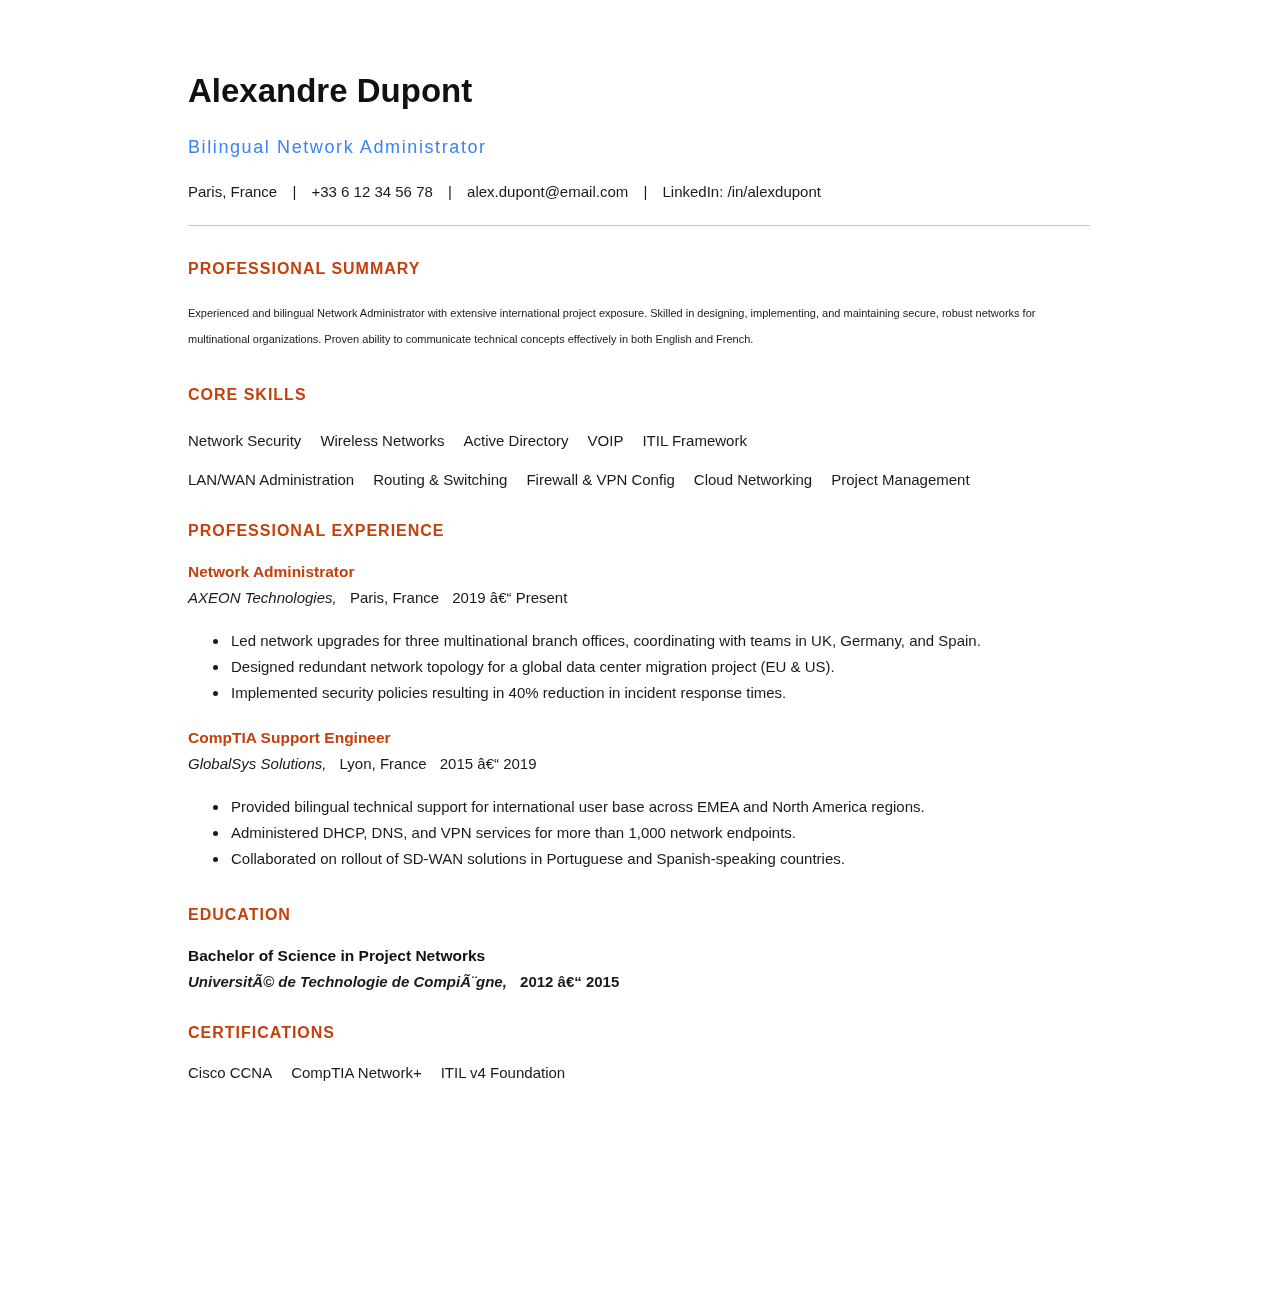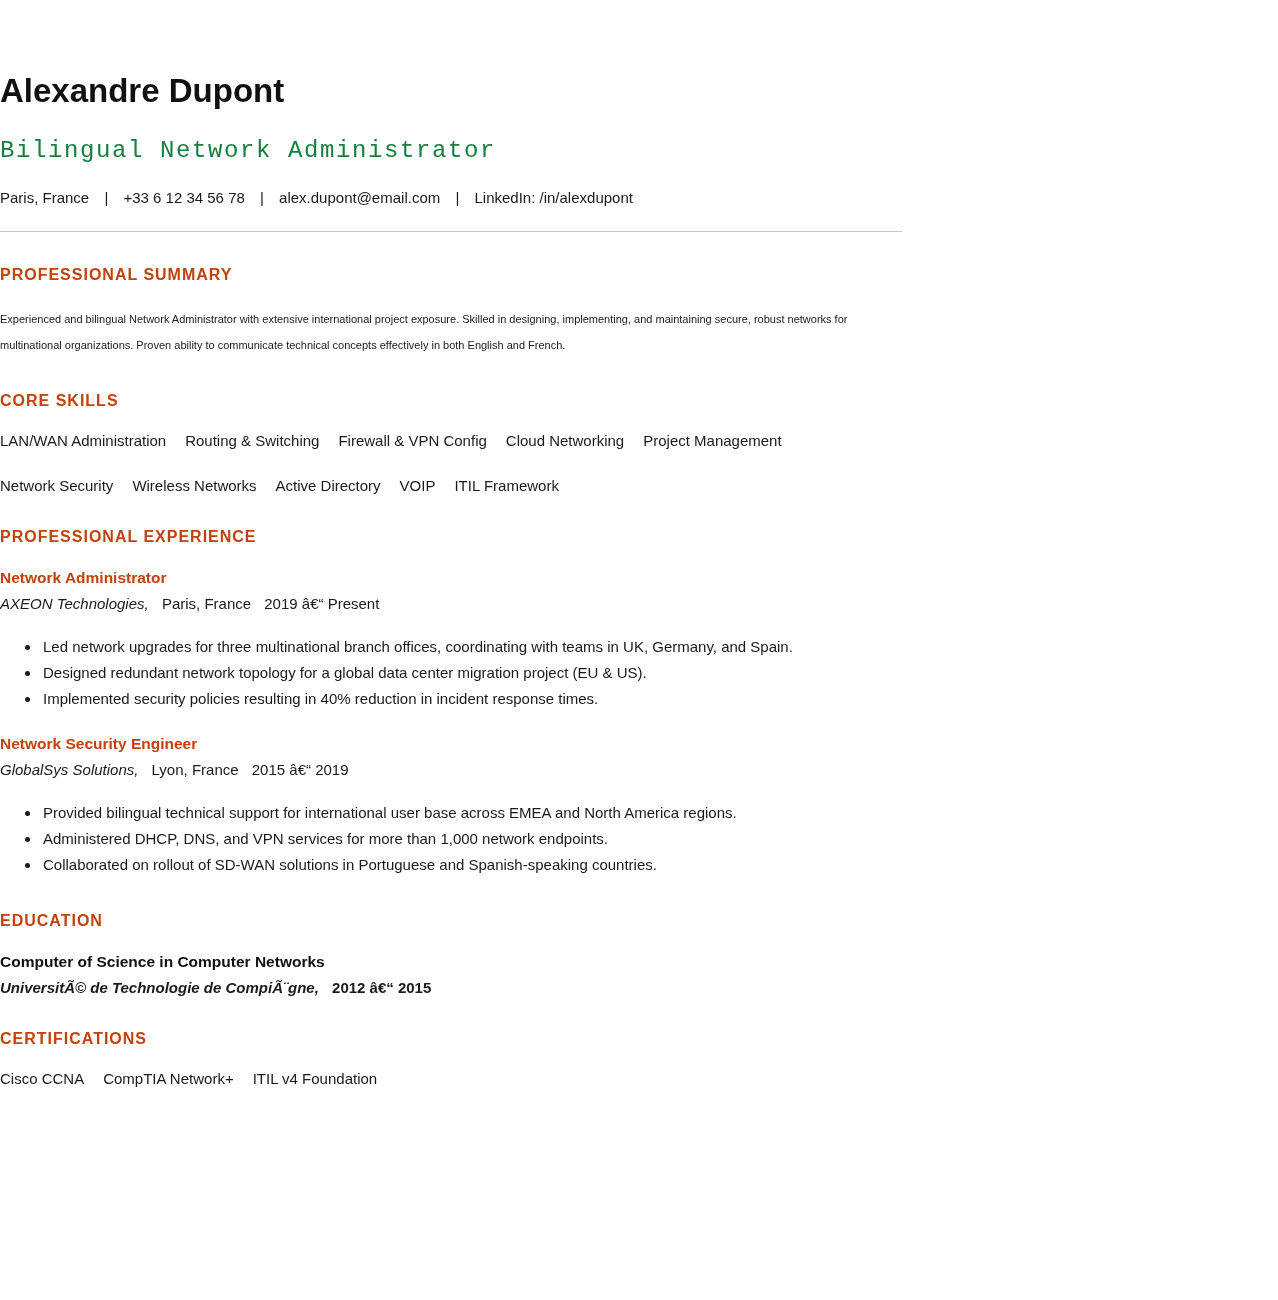--- a/index.html
+++ b/index.html
@@ -5,35 +5,35 @@
   html, body {
     margin: 0;
     padding: 0;
     background: #ffffff;
     color: #1a1a1a;
     font-family: "Liberation Sans", sans-serif;
   }
   body { min-height: 1300px; width: 1278px; }
   .page {
     width: 902px;
+    margin-left: 188px;
     padding-top: 72px;
     padding-bottom: 80px;
   }
   .name {
     font-size: 33px;
     font-weight: 700;
     margin: 0;
     color: #111111;
   }
   .subtitle {
     margin-top: 27px;
-    font-size: 24px;
+    font-size: 18px;
     letter-spacing: 1.6px;
-    color: #15803d;
-    font-family: Liberation Mono, monospace;
+    color: #3b82f6;
   }
   .contact {
     margin-top: 25px;
     font-size: 15px;
     color: #1a1a1a;
     white-space: nowrap;
   }
   .contact .sep { margin: 0 11px; }
   .divider {
     border: none;
@@ -114,33 +114,33 @@
 
   <hr class="divider">
 
   <section>
     <h2 class="section-heading">PROFESSIONAL SUMMARY</h2>
     <p class="summary-text">Experienced and bilingual Network Administrator with extensive international project exposure. Skilled in designing, implementing, and maintaining secure, robust networks for multinational organizations. Proven ability to communicate technical concepts effectively in both English and French.</p>
   </section>
 
   <section>
     <h2 class="section-heading">CORE SKILLS</h2>
+    <div class="inline-list second-row">
+      <span>Network Security</span>
+      <span>Wireless Networks</span>
+      <span>Active Directory</span>
+      <span>VOIP</span>
+      <span>ITIL Framework</span>
+    </div>
     <div class="inline-list">
       <span>LAN/WAN Administration</span>
       <span>Routing &amp; Switching</span>
       <span>Firewall &amp; VPN Config</span>
       <span>Cloud Networking</span>
       <span>Project Management</span>
-    </div>
-    <div class="inline-list second-row">
-      <span>Network Security</span>
-      <span>Wireless Networks</span>
-      <span>Active Directory</span>
-      <span>VOIP</span>
-      <span>ITIL Framework</span>
     </div>
   </section>
 
   <section>
     <h2 class="section-heading">PROFESSIONAL EXPERIENCE</h2>
 
     <div>
       <div class="job-title">Network Administrator</div>
       <div class="job-meta">
         <span class="company">AXEON Technologies,</span>
@@ -148,37 +148,37 @@
         <span class="dates">2019 â€“ Present</span>
       </div>
       <ul class="bullets">
         <li>Led network upgrades for three multinational branch offices, coordinating with teams in UK, Germany, and Spain.</li>
         <li>Designed redundant network topology for a global data center migration project (EU &amp; US).</li>
         <li>Implemented security policies resulting in 40% reduction in incident response times.</li>
       </ul>
     </div>
 
     <div>
-      <div class="job-title">Network Security Engineer</div>
+      <div class="job-title">CompTIA Support Engineer</div>
       <div class="job-meta">
         <span class="company">GlobalSys Solutions,</span>
         <span class="location">Lyon, France</span>
         <span class="dates">2015 â€“ 2019</span>
       </div>
       <ul class="bullets">
         <li>Provided bilingual technical support for international user base across EMEA and North America regions.</li>
         <li>Administered DHCP, DNS, and VPN services for more than 1,000 network endpoints.</li>
         <li>Collaborated on rollout of SD-WAN solutions in Portuguese and Spanish-speaking countries.</li>
       </ul>
     </div>
   </section>
 
   <section>
     <h2 class="section-heading">EDUCATION</h2>
-    <div class="degree">Computer of Science in Computer Networks</div>
+    <div class="degree">Bachelor of Science in Project Networks</div>
     <div class="edu-meta">
       <span class="school">UniversitÃ© de Technologie de CompiÃ¨gne,</span>
       <span class="dates">2012 â€“ 2015</span>
     </div>
   </section>
 
   <section>
     <h2 class="section-heading">CERTIFICATIONS</h2>
     <div class="inline-list">
       <span>Cisco CCNA</span>

